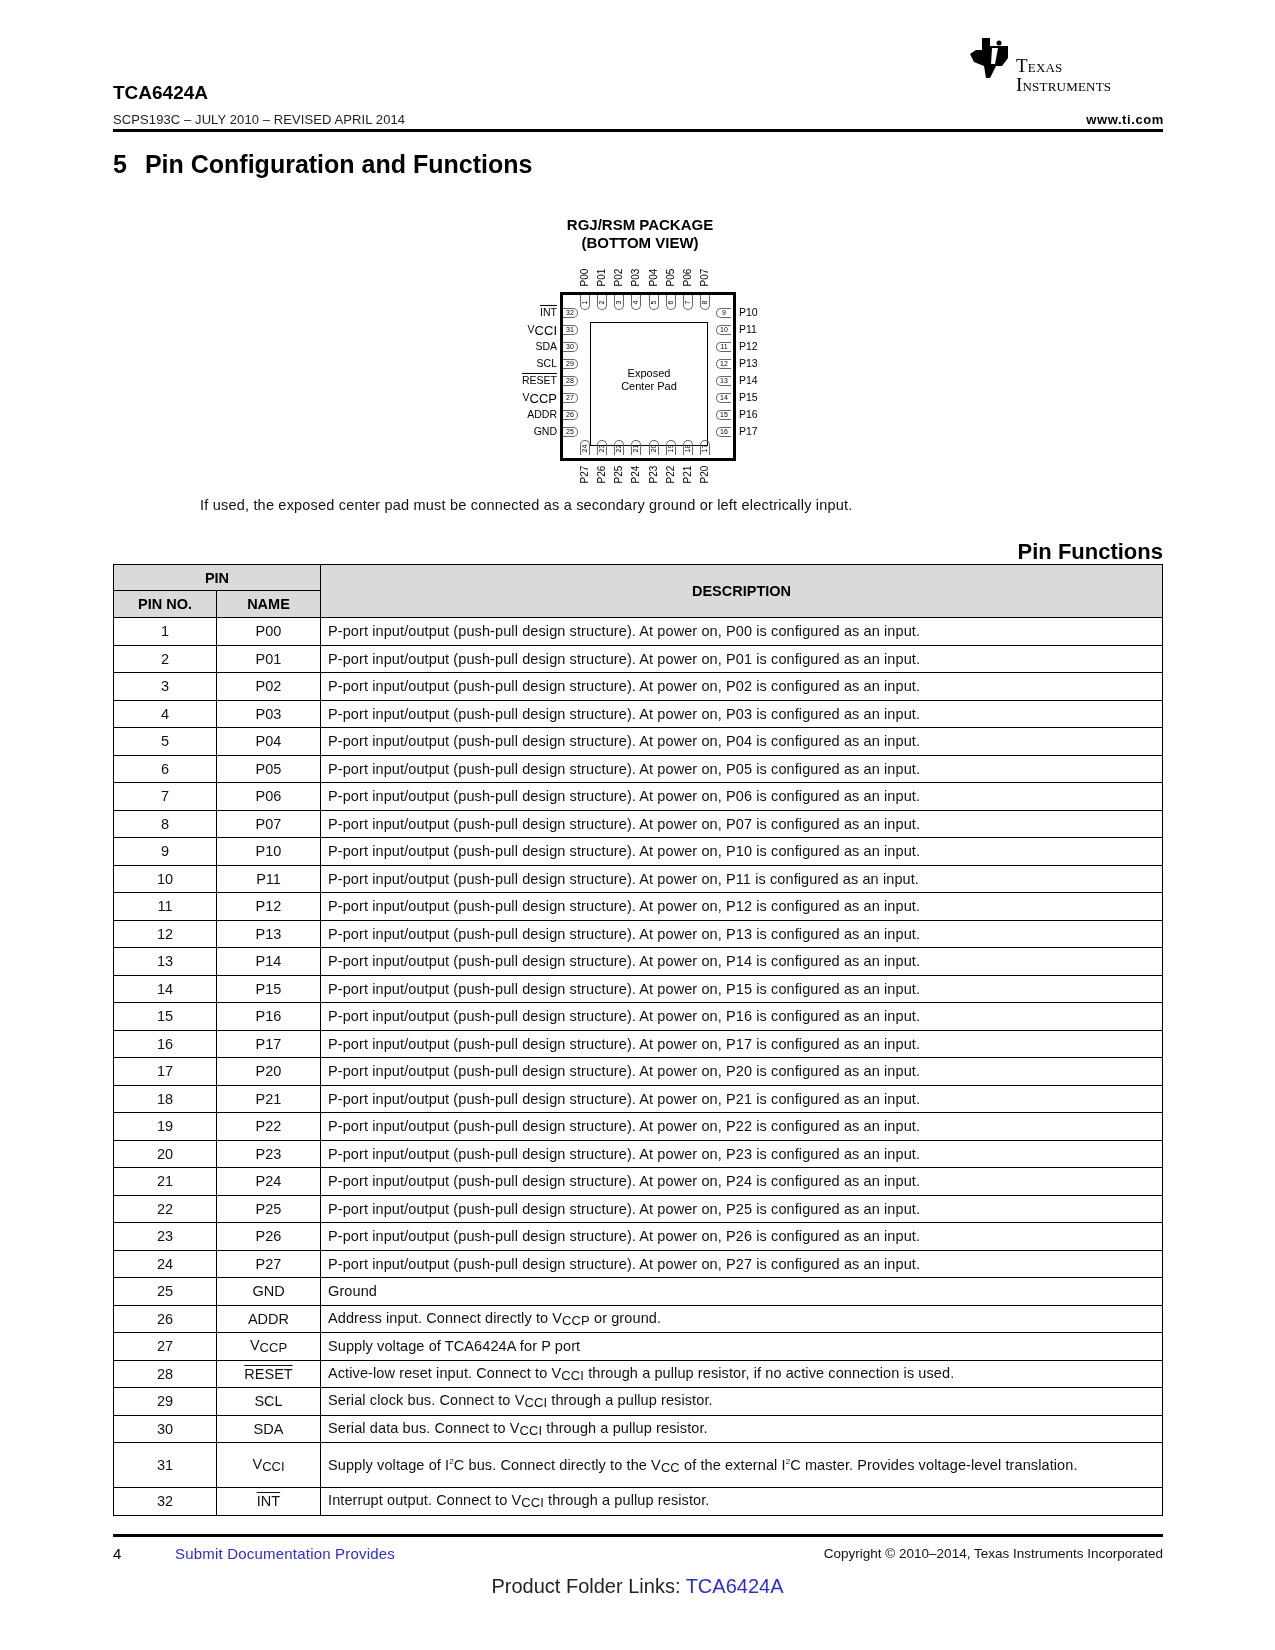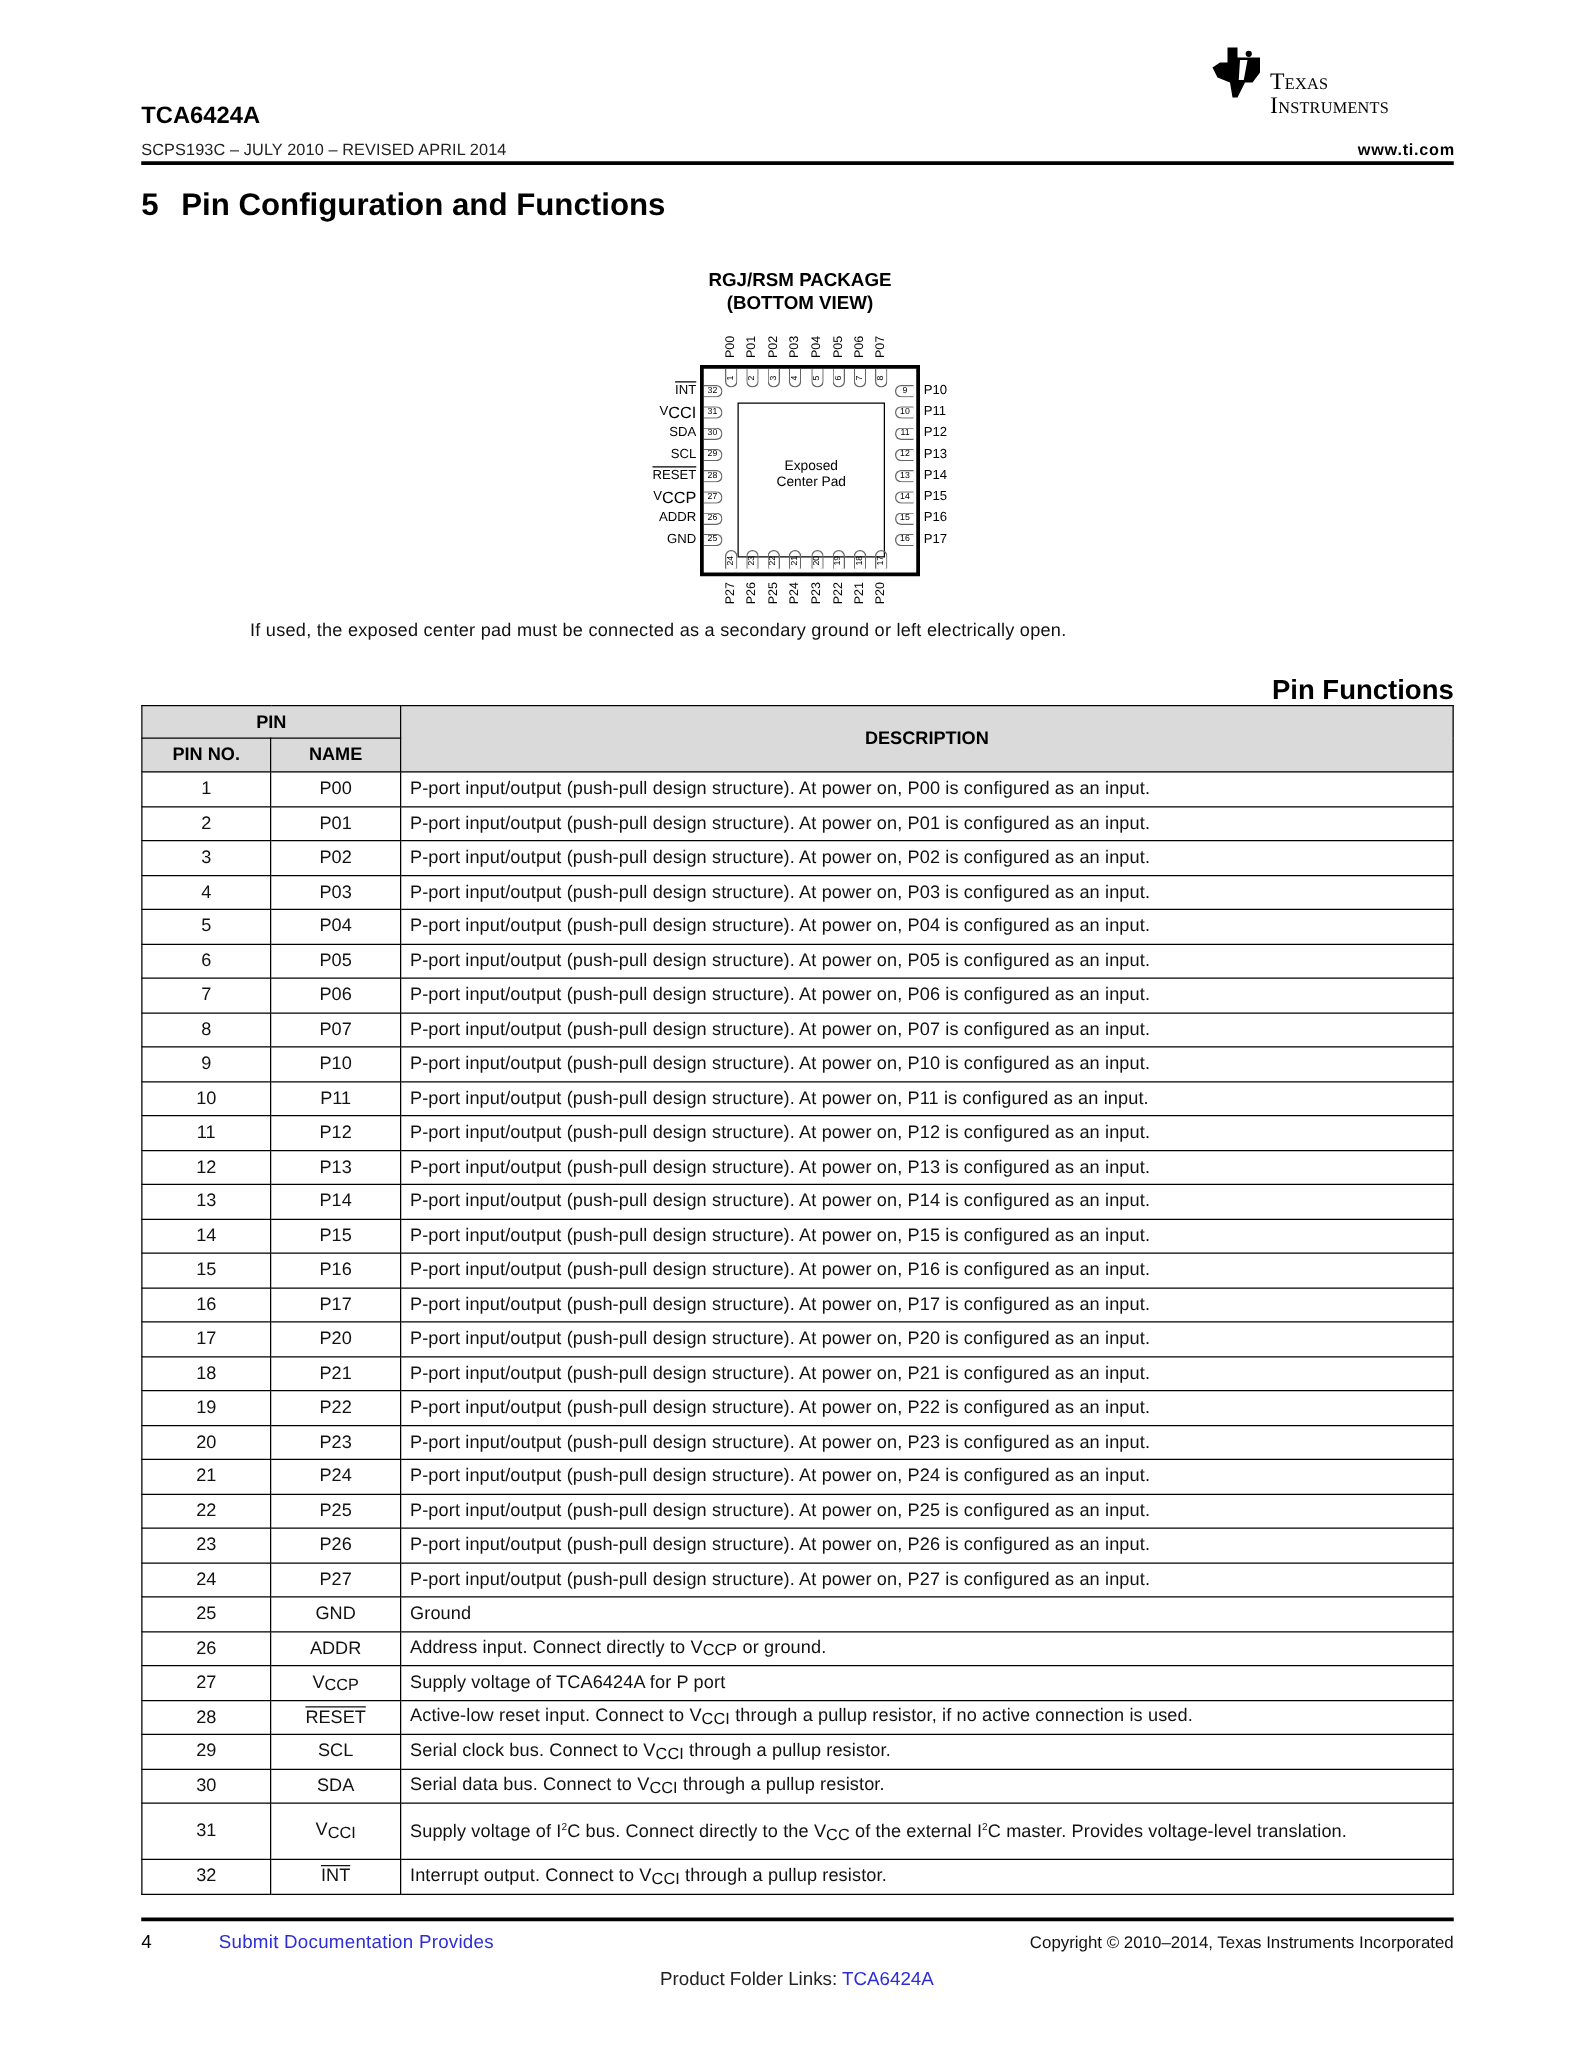--- a/index.html
+++ b/index.html
@@ -42,21 +42,21 @@
   table.pins th { background: #dadada; font-weight: bold; font-size: 14.5px; border: 1px solid #000; padding: 0; }
   table.pins td { border: 1px solid #000; height: 26.5px; padding: 0; color: #111; }
   table.pins td.c { text-align: center; }
   table.pins td.d { padding-left: 7px; letter-spacing: 0.1px; }
   table.pins tr.tall td { height: 44px; line-height: 18px; }
   table.pins { border: 1.5px solid #000; }
   .rule-bot { left: 113px; top: 1534px; width: 1050px; height: 3px; background: #000; }
   .pg { left: 113px; top: 1545px; font-size: 15px; }
   .feedback { left: 175px; top: 1545px; font-size: 15px; color: #2d2dd6; letter-spacing: 0.2px; }
   .copy { right: 112px; top: 1546px; font-size: 13.5px; color: #111; }
-  .pfl { left: 0; width: 1275px; top: 1575px; text-align: center; font-size: 15px; color: #222; }
+  .pfl { left: 0; width: 1275px; top: 1575px; text-align: center; font-size: 20px; color: #222; }
   .pfl .lnk { color: #2d2dd6; }
 </style>
 </head>
 <body>
 
 <div class="abs ti-logo">
   <svg width="44" height="46" viewBox="0 0 44 46" style="position:absolute;left:0;top:0">
     <path d="M14 2 L22 2 L22 10 L40 10 L40 22 L34 30 L28 30 L22 42 L18 42 L16 30 L6 26 L2 18 L8 14 L14 14 Z" fill="#000"></path>
     <path d="M24 12 L30 12 L27 28 L23 28 Z" fill="#fff"></path>
     <circle cx="31" cy="7" r="2.5" fill="#000"></circle>
@@ -212,21 +212,21 @@
     <div class="abs pin-h right" style="left: 716px; top: 376px;">13</div>
     <div class="abs lbl-r" style="left: 739px; top: 374px;">P14</div>
     <div class="abs pin-h right" style="left: 716px; top: 393px;">14</div>
     <div class="abs lbl-r" style="left: 739px; top: 391px;">P15</div>
     <div class="abs pin-h right" style="left: 716px; top: 410px;">15</div>
     <div class="abs lbl-r" style="left: 739px; top: 408px;">P16</div>
     <div class="abs pin-h right" style="left: 716px; top: 427px;">16</div>
     <div class="abs lbl-r" style="left: 739px; top: 425px;">P17</div>
   </div>
 
-<div class="abs footnote">If used, the exposed center pad must be connected as a secondary ground or left electrically open.</div>
+<div class="abs footnote">If used, the exposed center pad must be connected as a secondary ground or left electrically input.</div>
 
 <div class="abs tbl-title">Pin Functions</div>
 <table class="pins">
   <colgroup>
     <col style="width:103px">
       <col style="width:104px">
       <col>
   </colgroup>
   <thead>
     <tr style="height:26px">

